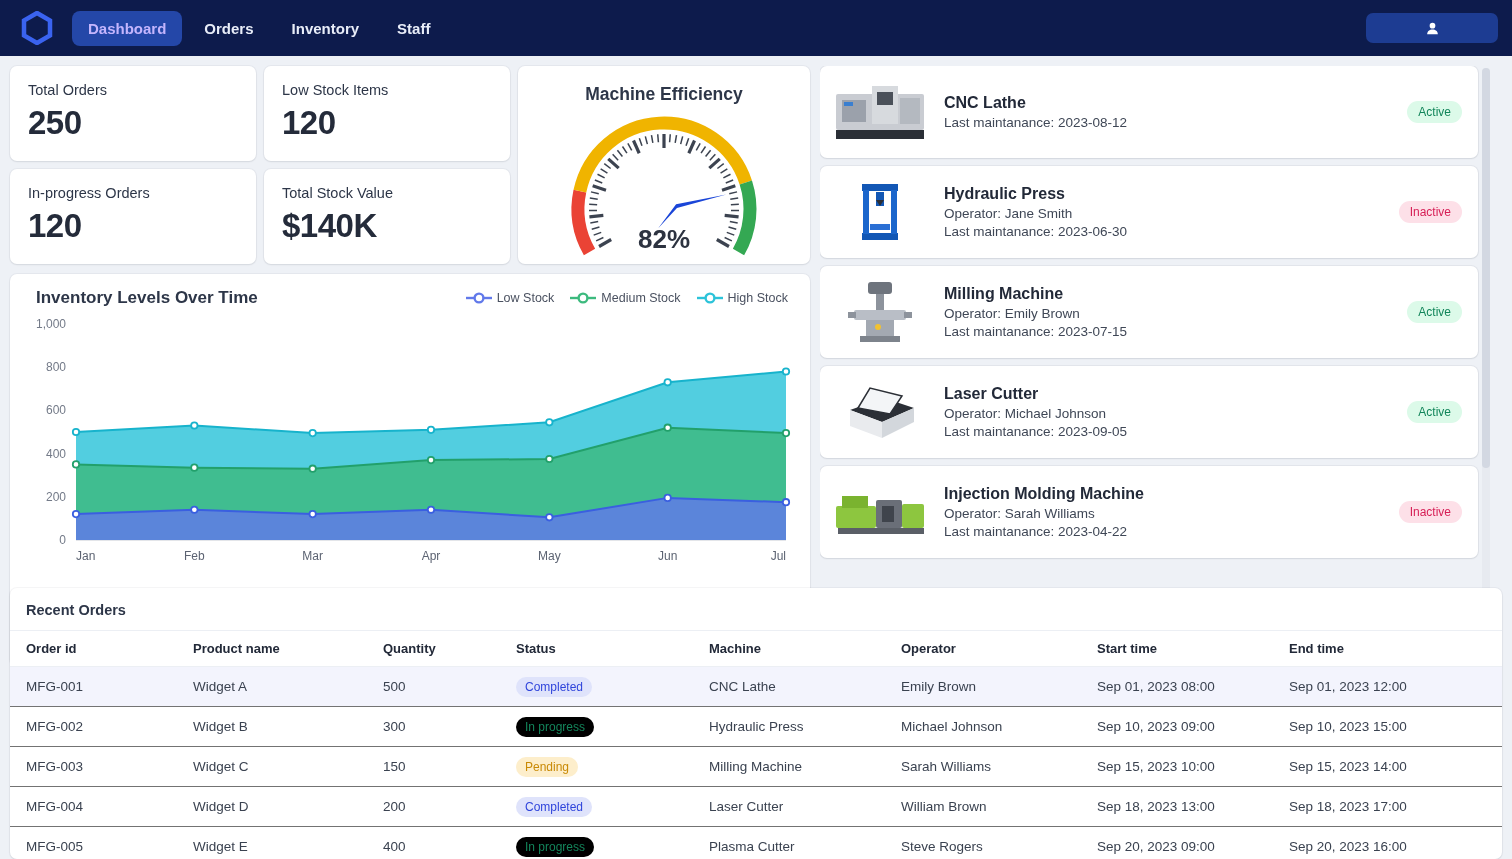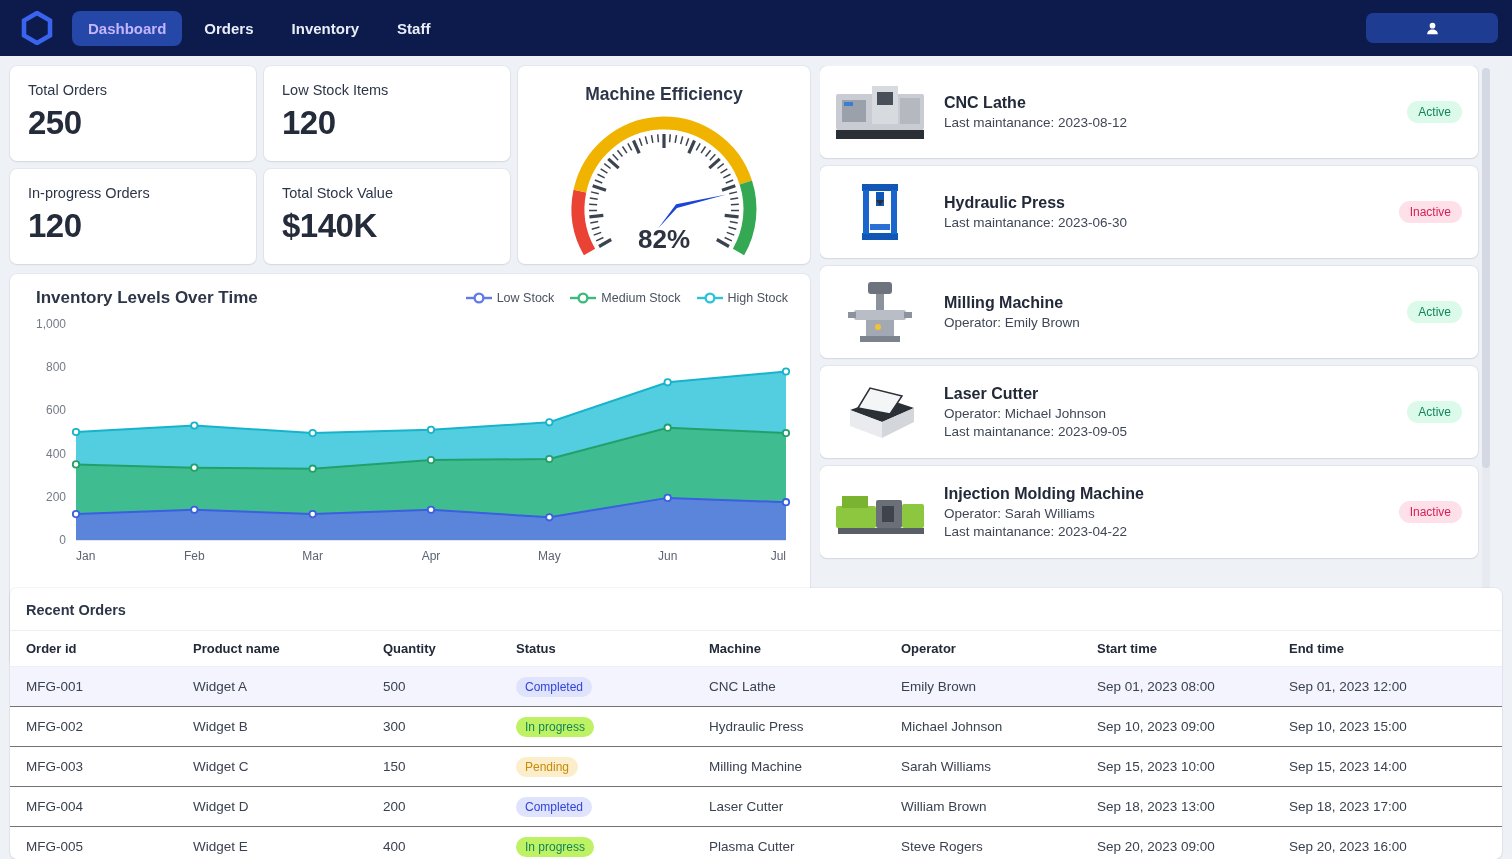--- a/index.html
+++ b/index.html
@@ -88,21 +88,21 @@
   tr.highlight td { background: #f3f4fd; }
   .c1 { padding-left: 16px !important; width: 183px; }
   .c2 { width: 190px; }
   .c3 { width: 133px; }
   .c4 { width: 193px; }
   .c5 { width: 192px; }
   .c6 { width: 196px; }
   .c7 { width: 192px; }
   .pill { display: inline-block; font-size: 12px; padding: 3px 9px; border-radius: 10px; font-weight: 500; }
   .pill.completed { background: #dfe3fb; color: #2f44db; }
-  .pill.inprogress { background: #bef264; color: #13855b; }
+  .pill.inprogress { background: #000000; color: #13855b; }
   .pill.pending { background: #fdeecb; color: #c98a06; }
 </style>
 </head>
 <body>
 
 <div class="header">
   <div class="logo">
     <svg width="32" height="34" viewBox="0 0 32 34">
       <polygon points="16,2 29,9.5 29,24.5 16,32 3,24.5 3,9.5" fill="none" stroke="#3a63f0" stroke-width="4.5"></polygon>
     </svg>
@@ -314,40 +314,42 @@
                 <rect x="30" y="53" width="36" height="7" fill="#1257b5"></rect>
                 <rect x="31" y="10" width="6" height="44" fill="#1b66cc"></rect>
                 <rect x="59" y="10" width="6" height="44" fill="#1b66cc"></rect>
                 <rect x="44" y="12" width="8" height="14" fill="#1257b5"></rect>
                 <polygon points="48,26 44,20 52,20" fill="#2b2f36"></polygon>
                 <rect x="38" y="44" width="20" height="6" fill="#2a6fd4"></rect>
               </svg>
             </div>
             <div class="m-info">
               <div class="m-name">Hydraulic Press</div>
+              <div class="m-meta">Operator: Jane Smith</div>
               <div class="m-meta">Last maintanance: 2023-06-30</div>
             </div>
             <div class="badge inactive">Inactive</div>
           </div>
           <div class="m-card">
             <div class="m-thumb">
               <svg width="96" height="64" viewBox="0 0 96 64">
                 <rect x="36" y="2" width="24" height="12" rx="3" fill="#6e747d"></rect>
                 <rect x="44" y="14" width="8" height="16" fill="#8d939c"></rect>
                 <rect x="22" y="30" width="52" height="10" rx="2" fill="#b9bec6"></rect>
                 <rect x="34" y="40" width="28" height="16" fill="#a3a9b2"></rect>
                 <rect x="28" y="56" width="40" height="6" fill="#7d838c"></rect>
                 <rect x="16" y="32" width="8" height="6" fill="#8d939c"></rect>
                 <rect x="72" y="32" width="8" height="6" fill="#8d939c"></rect>
                 <circle cx="46" cy="47" r="3" fill="#f2c230"></circle>
               </svg>
             </div>
             <div class="m-info">
               <div class="m-name">Milling Machine</div>
               <div class="m-meta">Operator: Emily Brown</div>
+              <div class="m-meta">Last maintanance: 2023-07-15</div>
             </div>
             <div class="badge active">Active</div>
           </div>
           <div class="m-card">
             <div class="m-thumb">
               <svg width="96" height="64" viewBox="0 0 96 64">
                 <polygon points="18,30 52,18 82,28 50,42" fill="#2b2f36"></polygon>
                 <polygon points="18,30 18,46 50,58 50,42" fill="#e9ebee"></polygon>
                 <polygon points="50,42 82,28 82,42 50,58" fill="#d3d7dc"></polygon>
                 <polygon points="26,28 38,8 70,16 58,34" fill="#f3f5f7" stroke="#2b2f36" stroke-width="1.5"></polygon>

